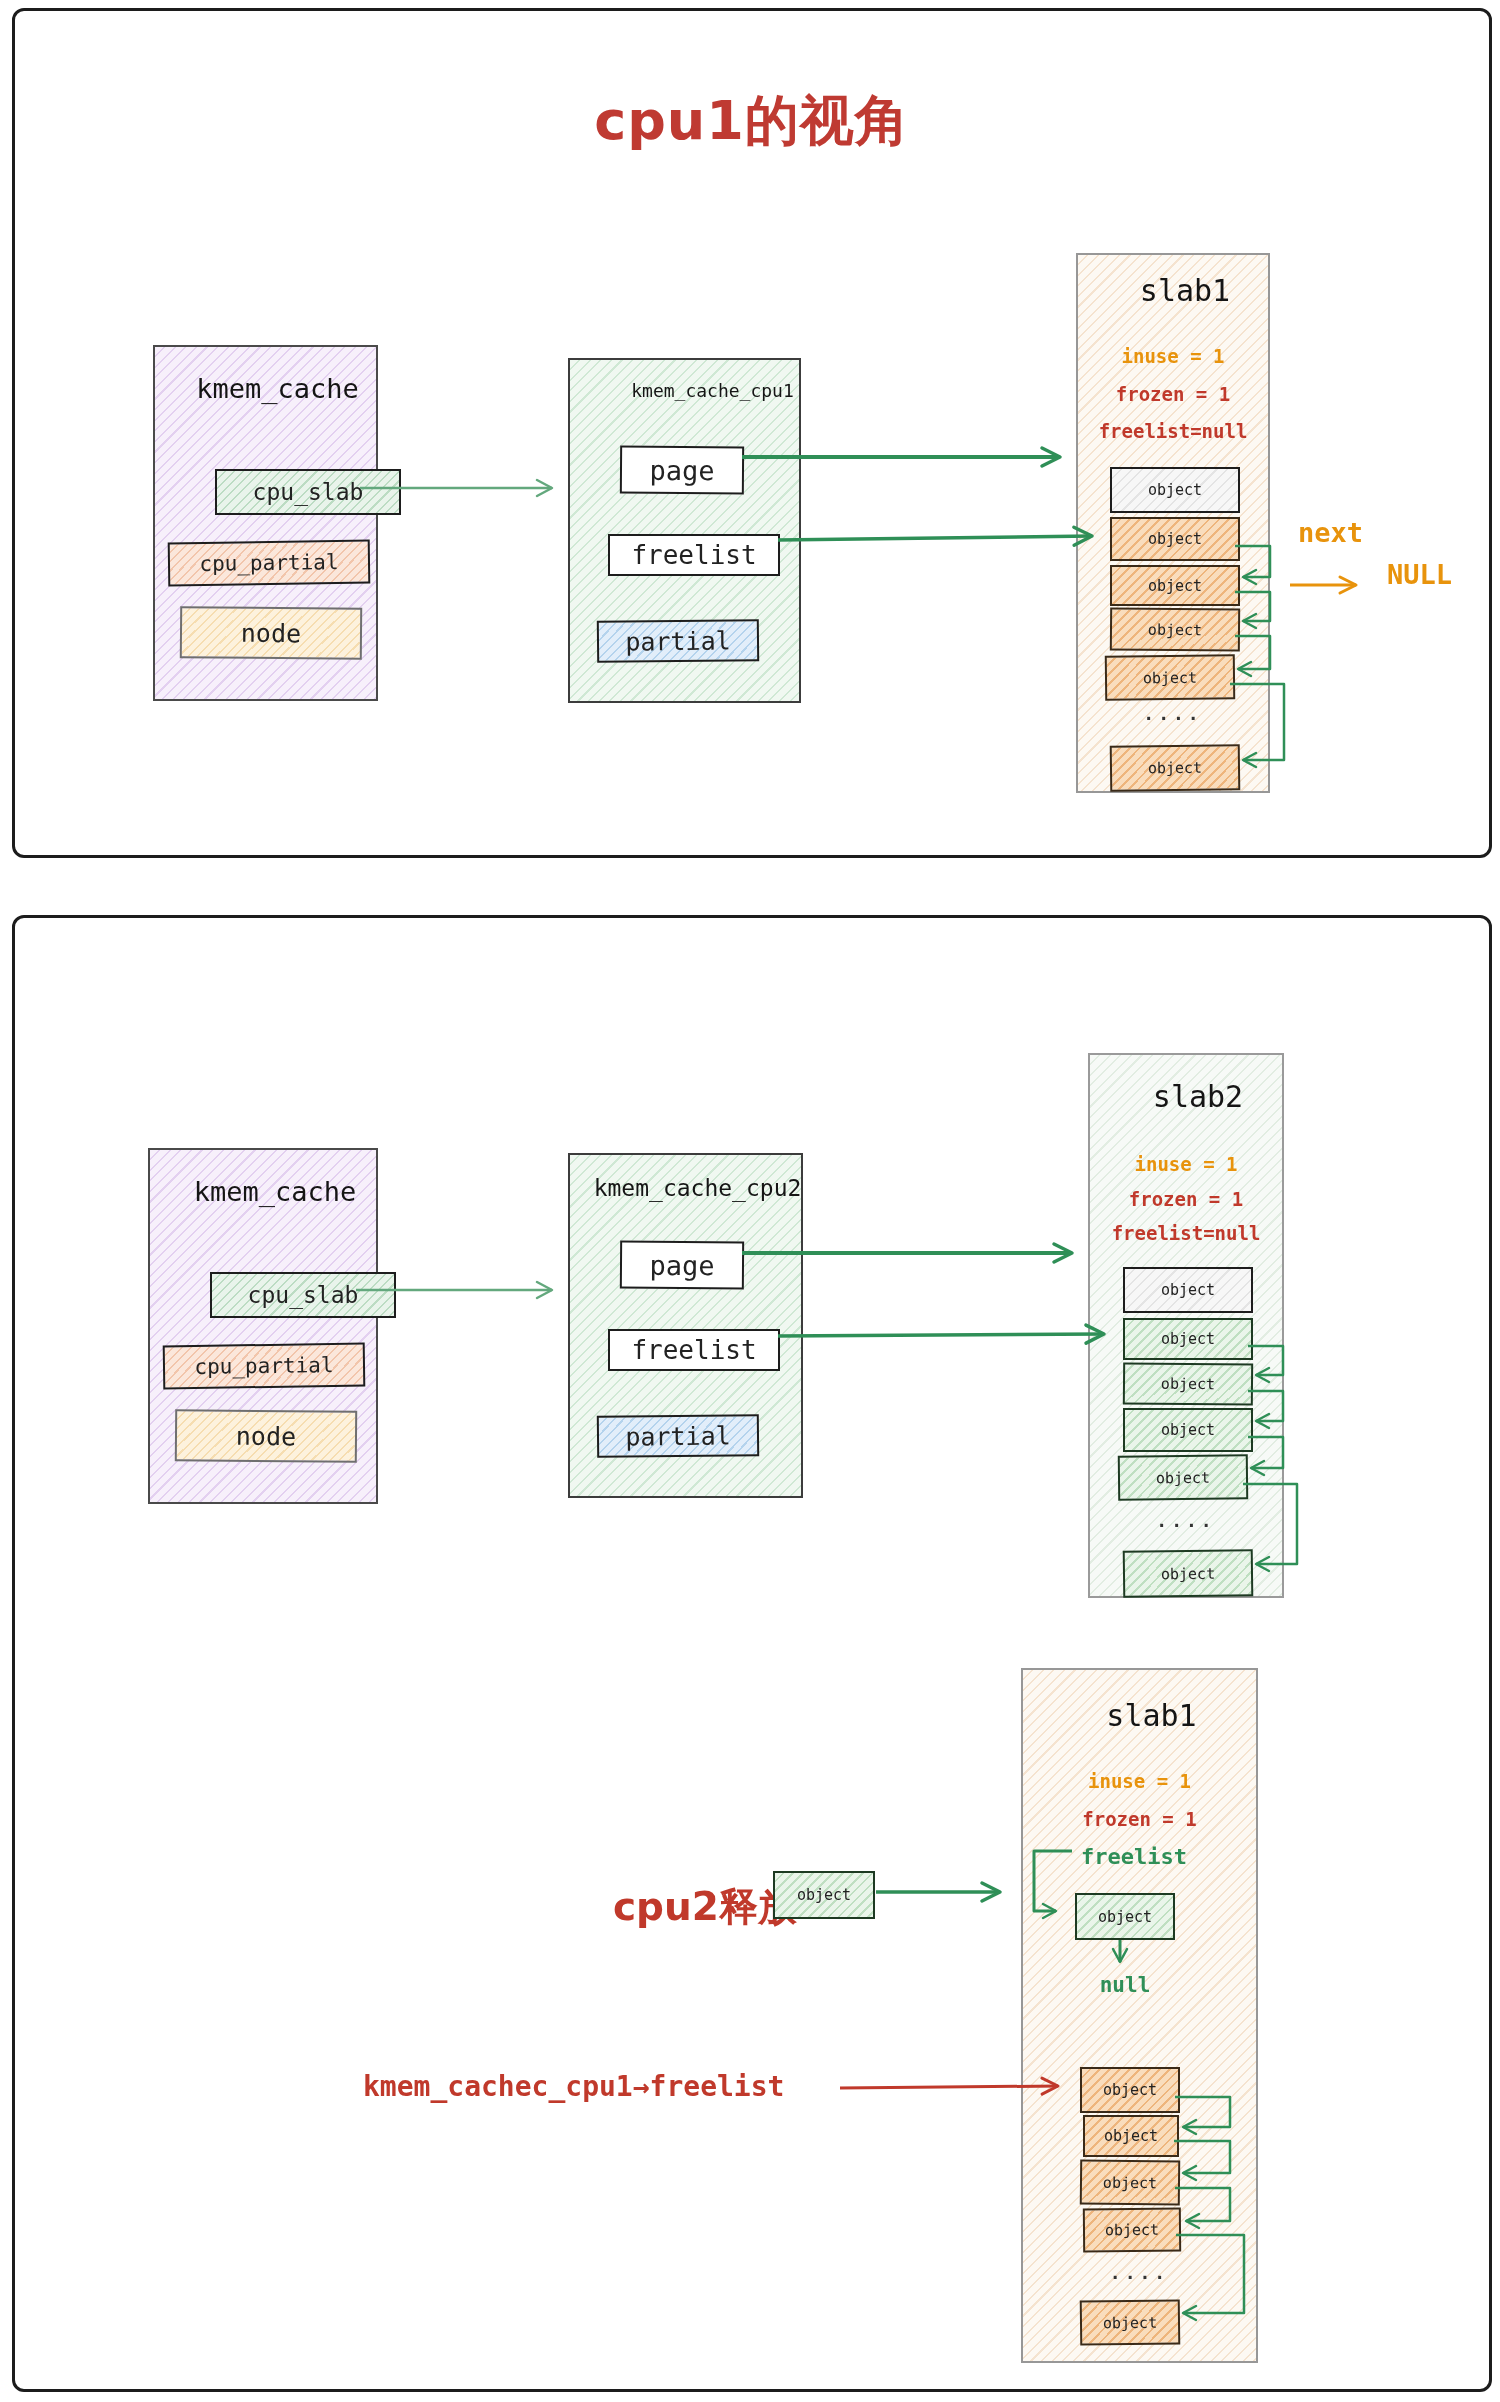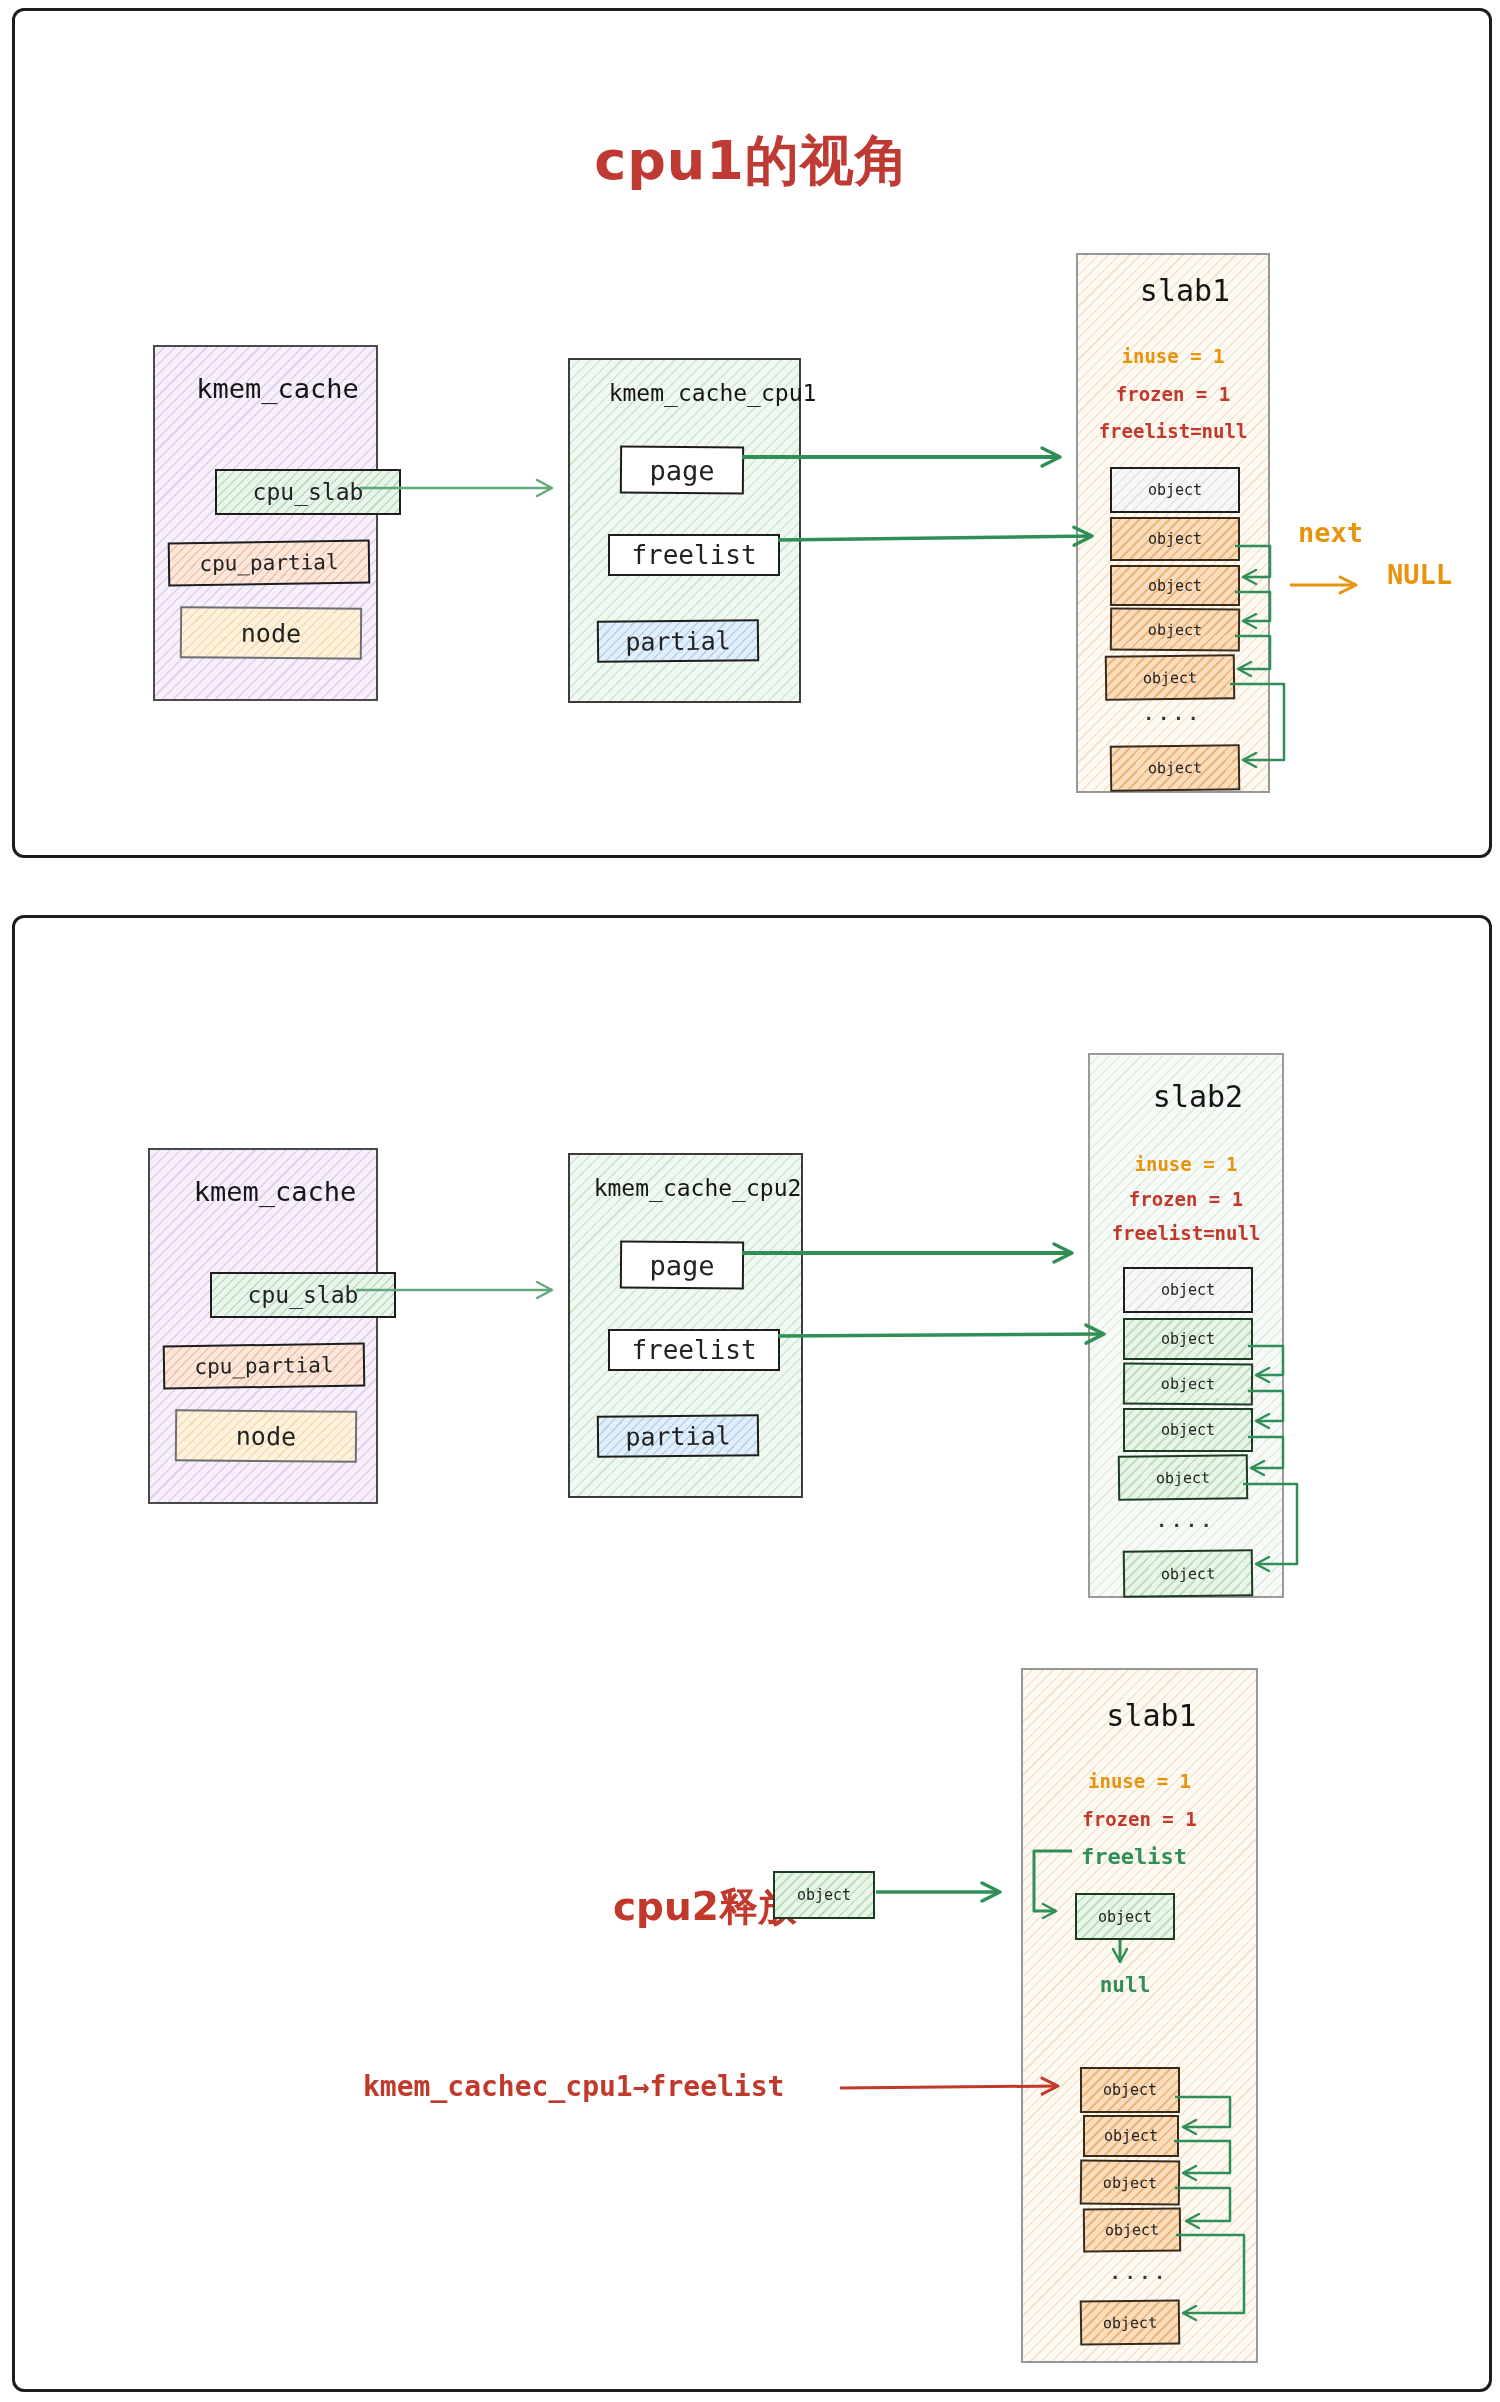--- a/index.html
+++ b/index.html
@@ -1,20 +1,20 @@
 <!DOCTYPE html>
 <html><head>
 <meta charset="utf-8">
 <style>
   html,body{margin:0;padding:0;background:#ffffff;}
   #stage{position:relative;width:1500px;height:2402px;background:#fff;overflow:hidden;
          font-family:"DejaVu Sans","Liberation Sans",sans-serif;}
   .panel{position:absolute;border:3px solid #1c1c1c;border-radius:12px;background:#fff;}
   .panel-title{position:absolute;left:0;width:100%;text-align:center;font-weight:bold;
-               font-size:54px;color:#bf3a32;letter-spacing:1px;margin-top:40px;}
+               font-size:54px;color:#bf3a32;letter-spacing:1px;}
   .box{position:absolute;box-sizing:border-box;}
   .mono{font-family:"DejaVu Sans Mono","Liberation Mono",monospace;}
   .box-title{position:absolute;left:12px;width:100%;text-align:center;font-weight:normal;color:#151515;}
   .chip{position:absolute;box-sizing:border-box;border:2px solid #1d1d1d;display:flex;
         align-items:center;justify-content:center;color:#222;
         font-family:"DejaVu Sans Mono","Liberation Mono",monospace;}
   .obj{position:absolute;box-sizing:border-box;border:2px solid #1d1d1d;display:flex;
        align-items:center;justify-content:center;font-size:15px;color:#222;
        font-family:"DejaVu Sans Mono","Liberation Mono",monospace;}
   .status{position:absolute;left:0;width:100%;text-align:center;font-weight:bold;font-size:19px;
@@ -50,21 +50,21 @@
     <div class="panel-title" style="top:74px;">cpu1的视角</div>
 
     <div class="box h-purple" style="left:138px;top:334px;width:225px;height:356px;">
       <div class="box-title mono" style="top:26px;font-size:27px;">kmem_cache</div>
       <div class="chip c-greenchip" style="left:20px;top:122px;width:186px;height:46px;font-size:23px;">cpu_slab</div>
       <div class="chip c-orangechip" style="left:13px;top:194px;width:202px;height:44px;font-size:21px;transform:rotate(-0.8deg);">cpu_partial</div>
       <div class="chip c-nodechip" style="left:25px;top:260px;width:182px;height:52px;font-size:25px;transform:rotate(0.5deg);">node</div>
     </div>
 
     <div class="box h-greenbox" style="left:553px;top:347px;width:233px;height:345px;">
-      <div class="box-title mono" style="top:20px;font-size:23px;padding-left:16px;">kmem_cache_cpu1</div>
+      <div class="box-title mono" style="top:20px;font-size:18px;padding-left:16px;">kmem_cache_cpu1</div>
       <div class="chip c-white" style="left:50px;top:78px;width:124px;height:48px;font-size:27px;transform:rotate(0.4deg);">page</div>
       <div class="chip c-white" style="left:38px;top:166px;width:172px;height:42px;font-size:26px;">freelist</div>
       <div class="chip c-bluechip" style="left:27px;top:260px;width:162px;height:42px;font-size:25px;transform:rotate(-0.6deg);">partial</div>
     </div>
 
     <div class="box h-slab-cream" style="left:1061px;top:242px;width:194px;height:540px;">
       <div class="box-title mono" style="top:18px;font-size:30px;">slab1</div>
       <div class="status c-orange" style="top:90px;">inuse = 1</div>
       <div class="status c-red" style="top:128px;">frozen = 1</div>
       <div class="status c-red" style="top:165px;">freelist=null</div>

